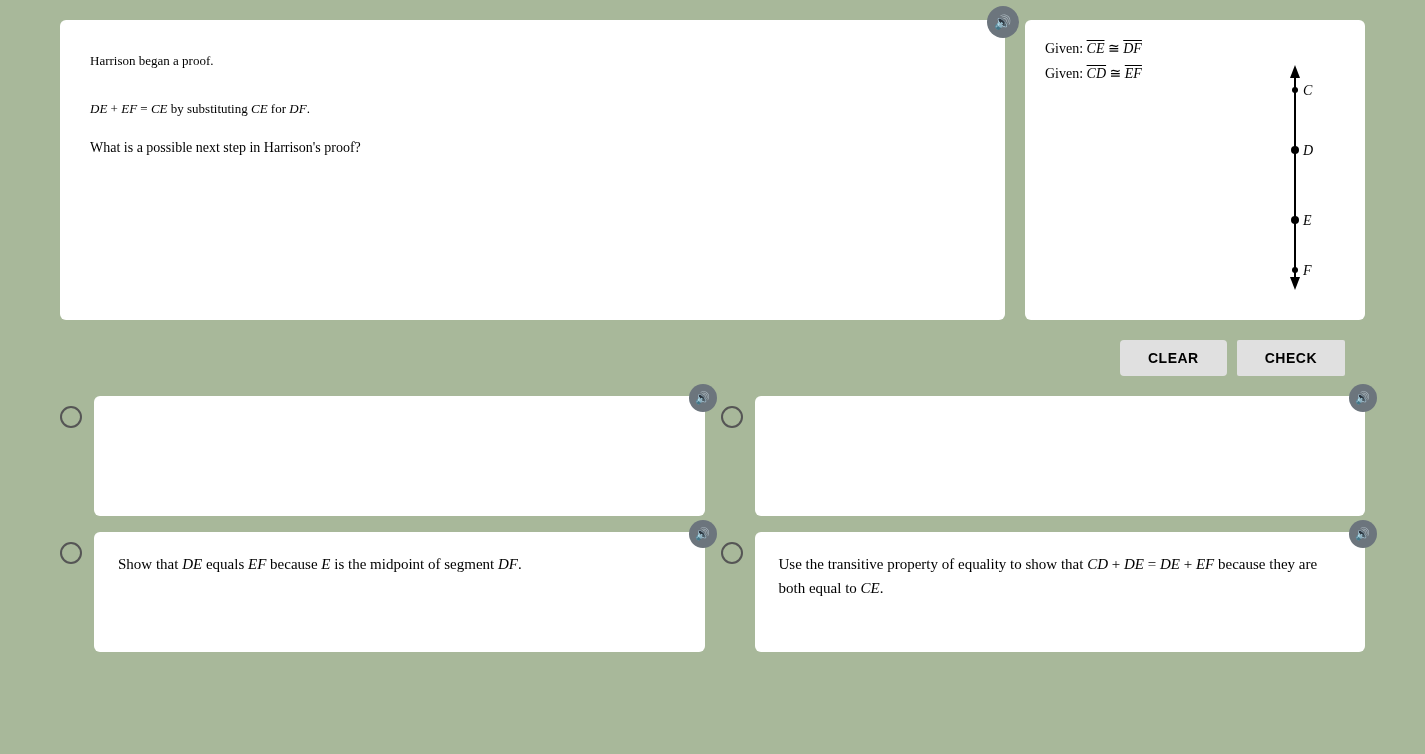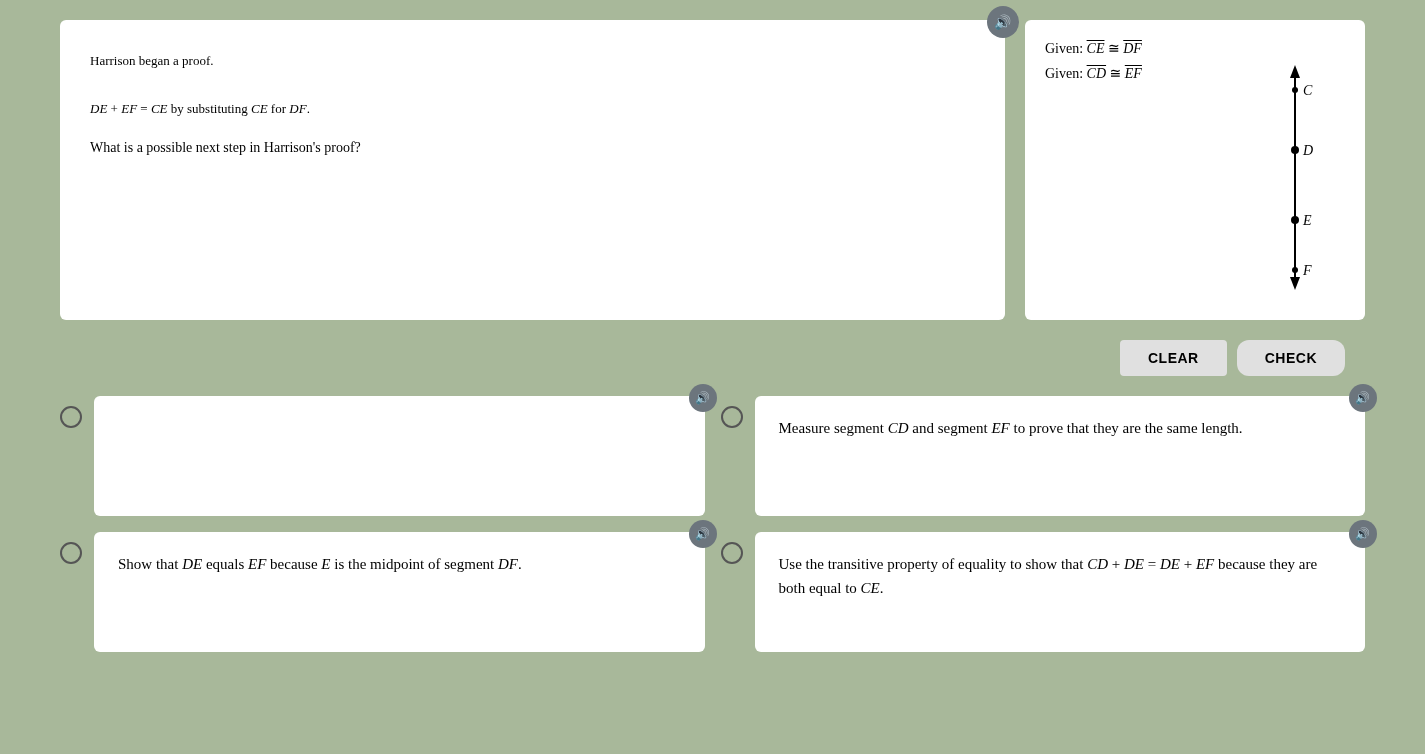--- a/index.html
+++ b/index.html
@@ -112,21 +112,21 @@
       border-radius: 4px;
       padding: 10px 28px;
       font-size: 14px;
       font-weight: bold;
       cursor: pointer;
       letter-spacing: 0.5px;
     }
     .btn-check {
       background: #e0e0e0;
       border: none;
-      border-radius: 12px;
+      border-radius: 2px;
       padding: 4px 28px;
       font-size: 14px;
       font-weight: bold;
       cursor: pointer;
       letter-spacing: 0.5px;
     }
     .answers-grid {
       display: grid;
       grid-template-columns: 1fr 1fr;
       gap: 16px;
@@ -241,23 +241,20 @@
         </button>
       </div>
     </div>
 
     <div class="answer-row">
       <div class="radio-circle"></div>
       <div class="answer-card">
         <button class="audio-btn-sm">
           <span>🔊</span>
         </button>
-        <span>
-          Measure segment <i>CD</i> and segment <i>EF</i> to prove that they are the same length.
-        </span>
       </div>
     </div>
 
     <div class="answer-row">
       <div class="radio-circle"></div>
       <div class="answer-card">
         <button class="audio-btn-sm">
           <span>🔊</span>
         </button>
         <span>

